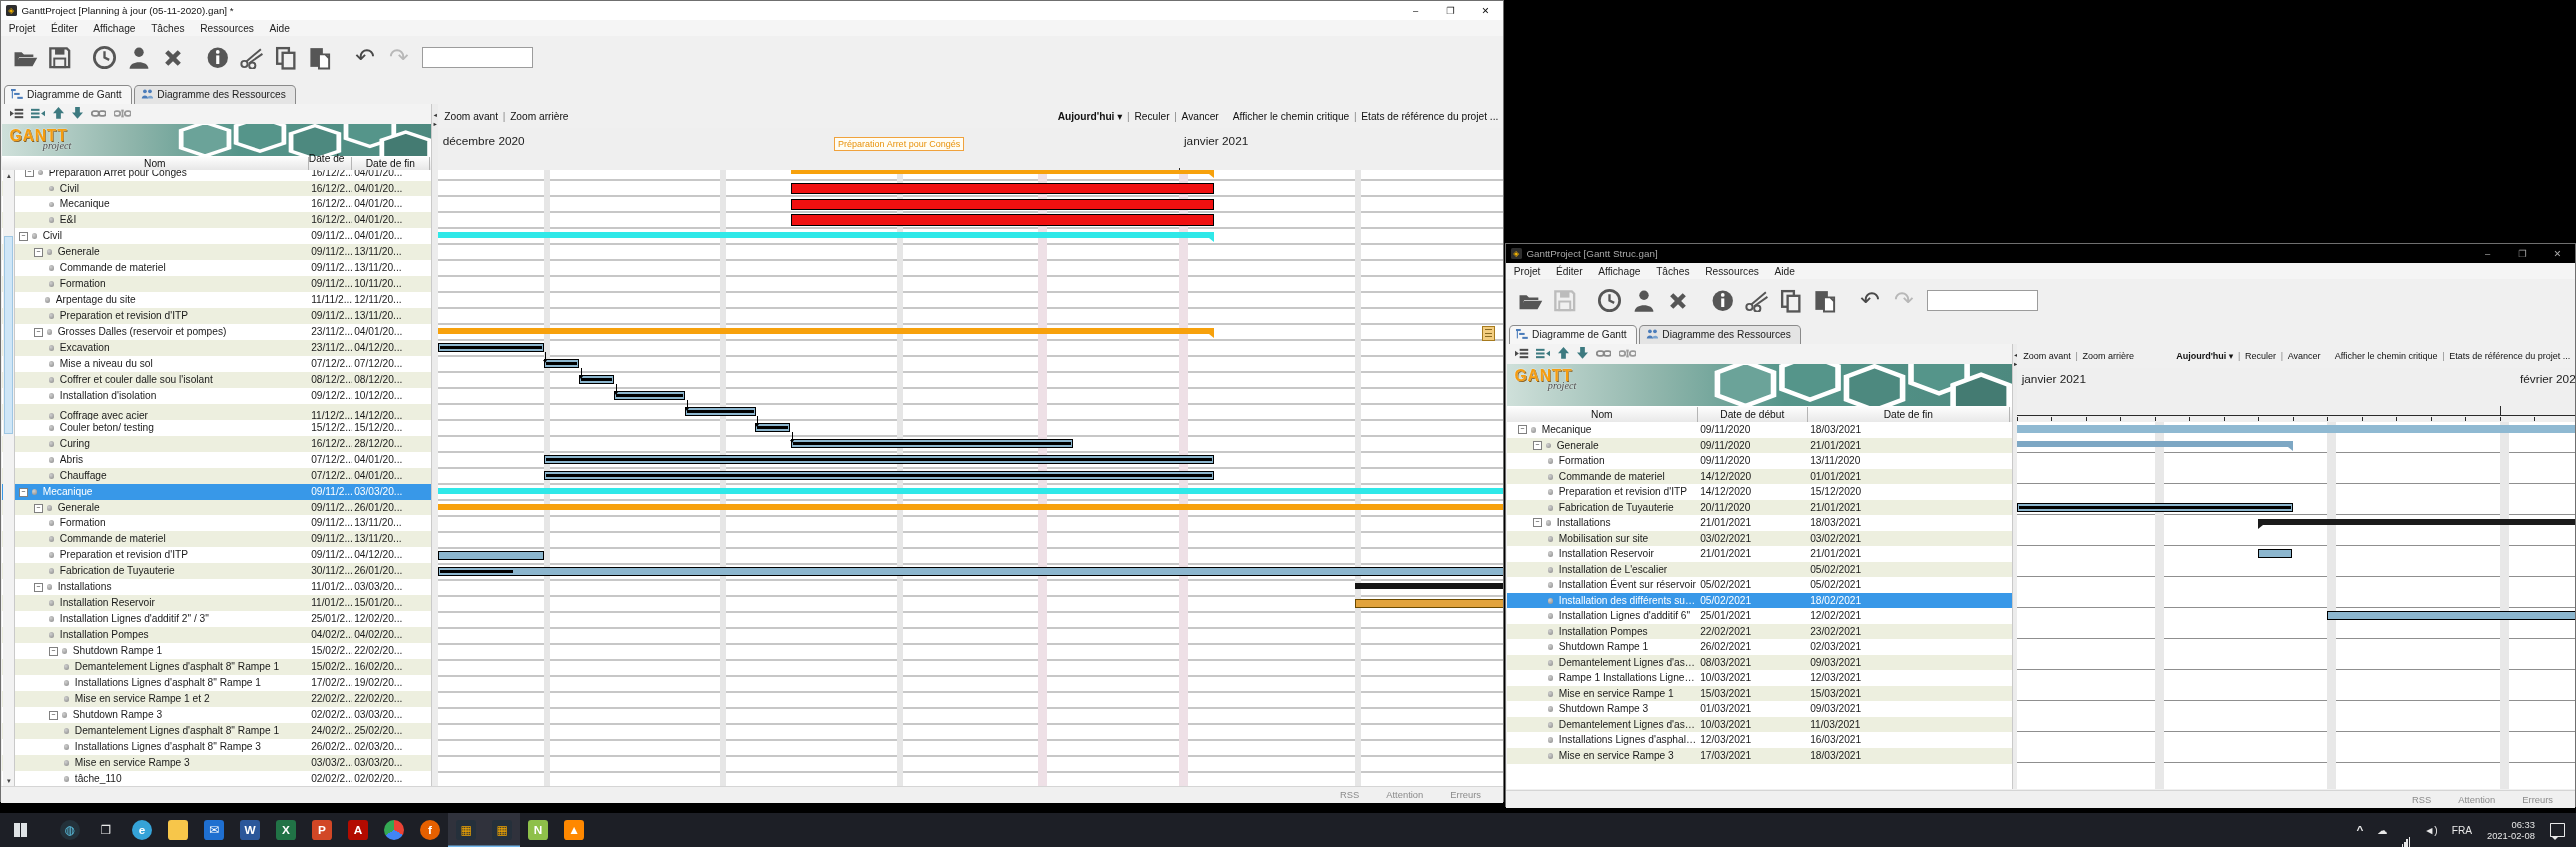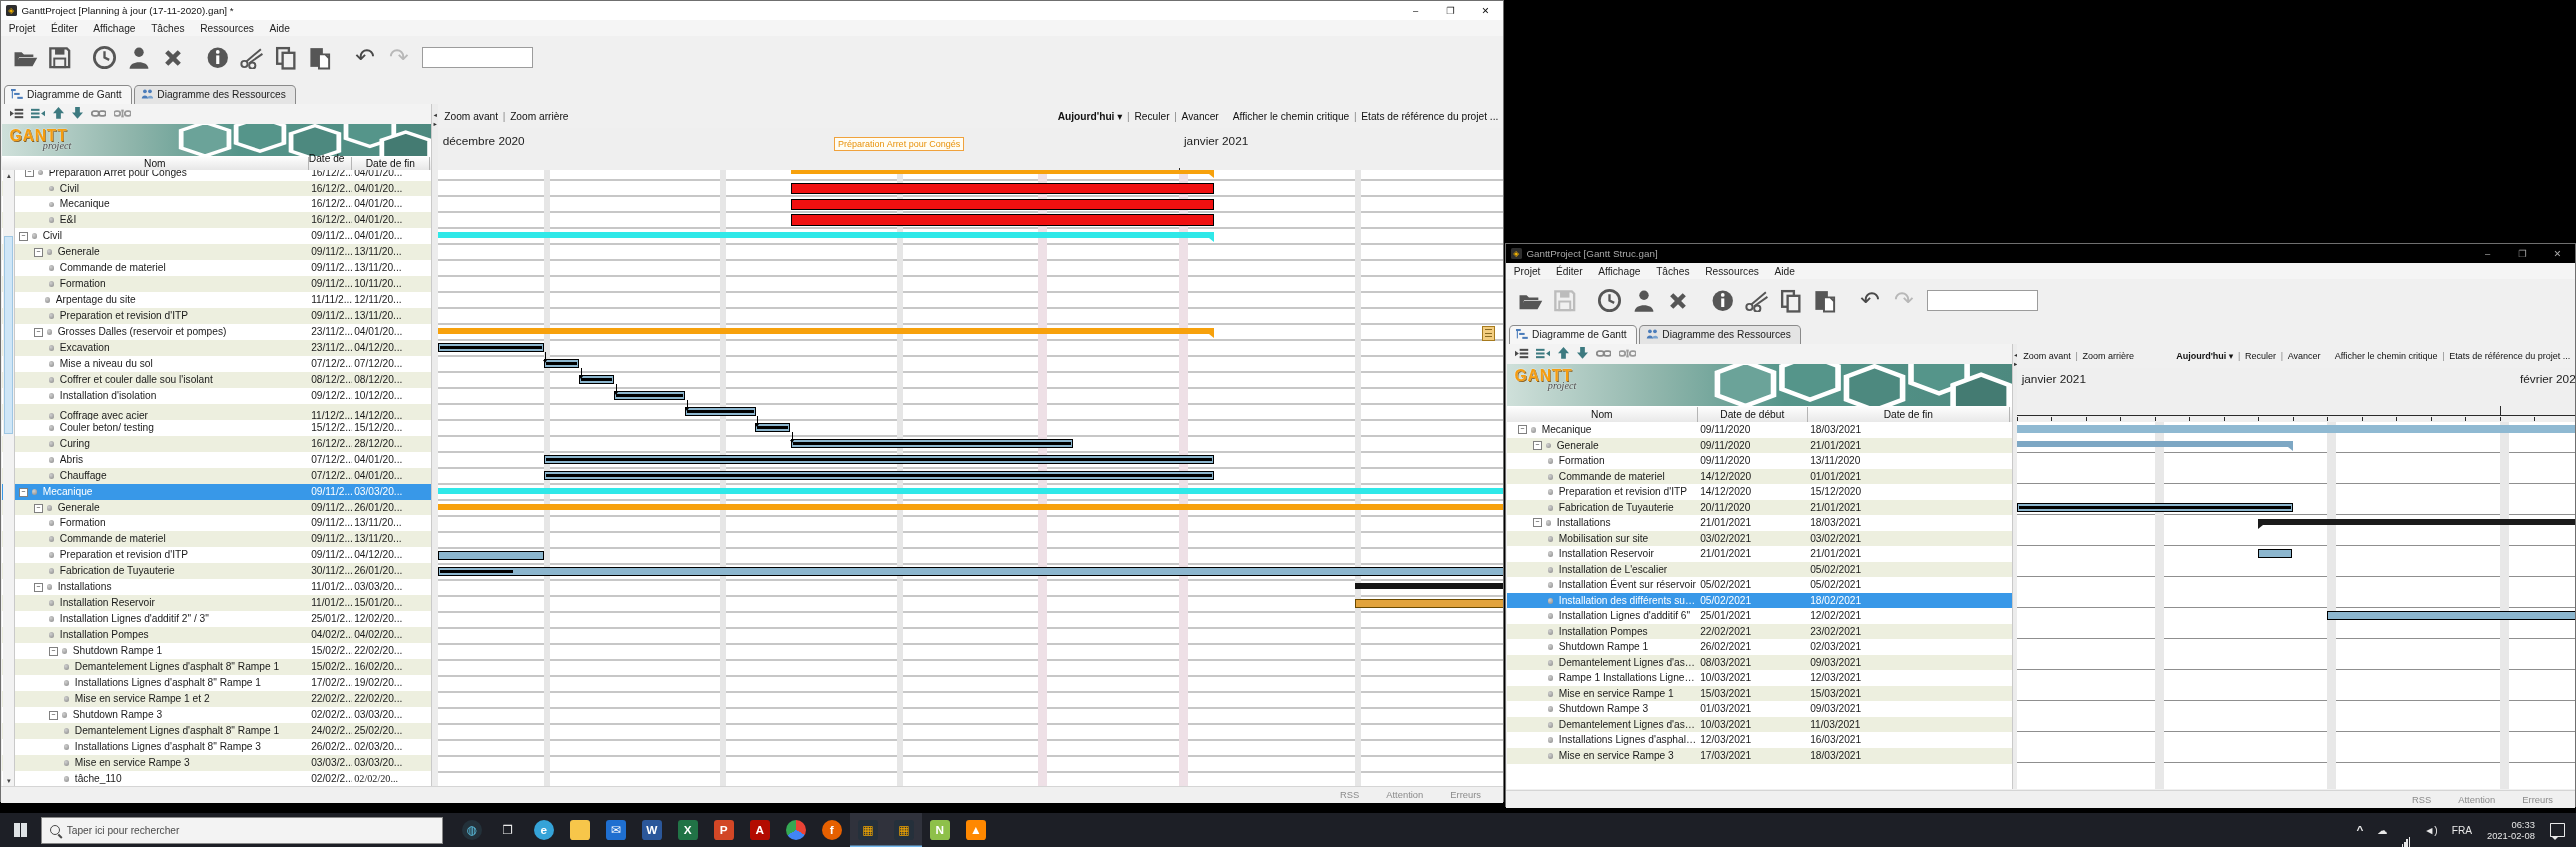--- a/index.html
+++ b/index.html
@@ -88,21 +88,21 @@
   .actioncenter:after{content:"";position:absolute;left:1.6px;bottom:-3.9px;border-left:3.1px solid transparent;border-right:3.1px solid transparent;border-top:3.1px solid #e8e8e8;}
 </style>
 </head>
 <body>
 
 <div id="screen">
 
   <div class="window" id="lwin" style="left:0;top:0;width:1504px;height:802px;">
     <div class="titlebar light">
       <span class="appicon">◈</span>
-      <span class="title-text">GanttProject [Planning à jour (17-11-2020).gan] *</span>
+      <span class="title-text">GanttProject [Planning à jour (05-11-2020).gan] *</span>
       <span class="winbtns">
         <span class="winbtn">–</span>
         <span class="winbtn">❐</span>
         <span class="winbtn">✕</span>
       </span>
     </div>
     <div class="menubar" id="lmenu" style="top:19px;height:16.5px;">
         <div class="menu-item">Projet</div>
         <div class="menu-item">Éditer</div>
         <div class="menu-item">Affichage</div>
@@ -569,21 +569,21 @@
               </div>
               <div class="tcell" style="width: 43px; padding-left: 2.4px;">03/03/2...</div>
               <div class="tcell" style="width: 78px; padding-left: 2.4px;">03/03/20...</div>
             </div>
             <div class="trow" style="top: 601px; height: 16px; background: rgb(255, 255, 255); color: rgb(26, 26, 26); line-height: 16px;">
               <div class="tcell" style="width: 307px; padding-left: 62px;">
                 <div class="bullet"></div>
                 <span style="overflow: hidden; text-overflow: ellipsis;">tâche_110</span>
               </div>
               <div class="tcell" style="width: 43px; padding-left: 2.4px;">02/02/2...</div>
-              <div class="tcell" style="width: 78px; padding-left: 2.4px; font-family: Liberation Serif, serif;">02/02/20...</div>
+              <div class="tcell" style="width: 78px; padding-left: 2.4px;">02/02/20...</div>
             </div>
           </div>
           <div class="vscroll" style="left: 1.6px; top: 66px; width: 11px; height: 616px;">
             <div class="varrow" style="top: 1.6px;">▲</div>
             <div class="varrow" style="bottom: 1.6px;">▼</div>
             <div class="vthumb" style="top: 66px; height: 196px;"></div>
           </div>
         </div>
         <div class="splitter" style="left: 430px; top: 0px; width: 6.3px; height: 682px;">
           <div class="split-arrow" style="top: 7.8px;">◄</div>
@@ -1191,24 +1191,20 @@
 
   <div id="taskbar">
     <div class="startbtn">
       <span class="winlogo">
           <i></i>
           <i></i>
           <i></i>
           <i></i>
         </span>
     </div>
-    <div class="tsearch">
-      <span class="mag"></span>
-      <span>Taper ici pour rechercher</span>
-    </div>
     <div id="tbicons" style="display:flex;height:100%;margin-left:11px;">
         <div class="tbicon">
           <span class="appglyph circle" style="background: rgb(35, 49, 58); color: rgb(94, 199, 232);">◍</span>
         </div>
         <div class="tbicon">
           <span class="appglyph" style="color: rgb(232, 232, 232);">❐</span>
         </div>
         <div class="tbicon">
           <span class="appglyph circle" style="background: rgb(53, 163, 216); color: rgb(255, 255, 255);">e</span>
         </div>

